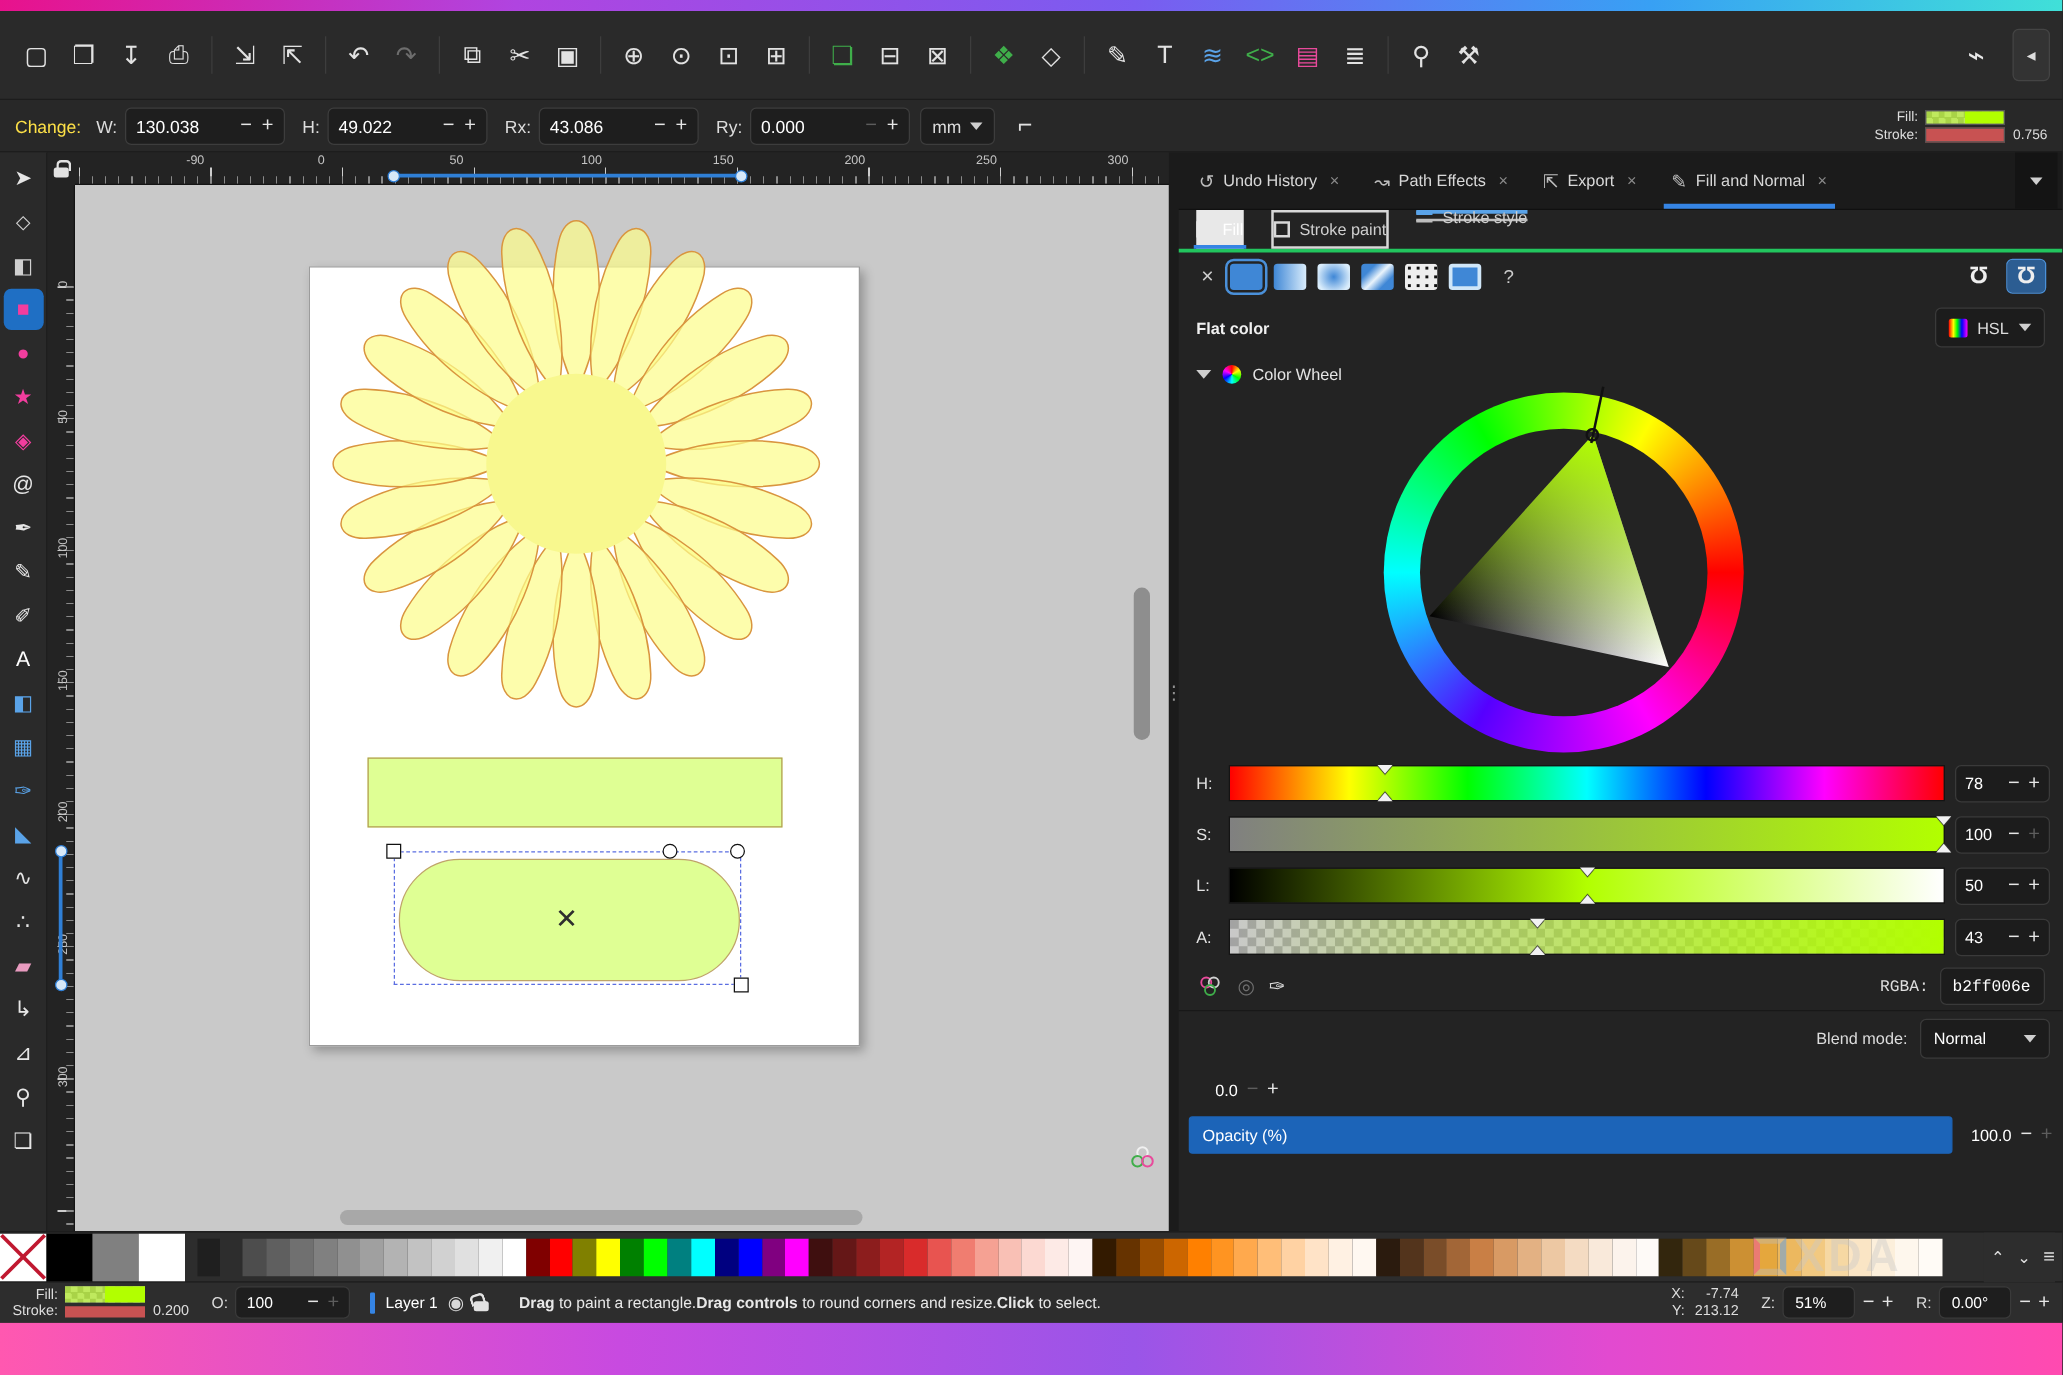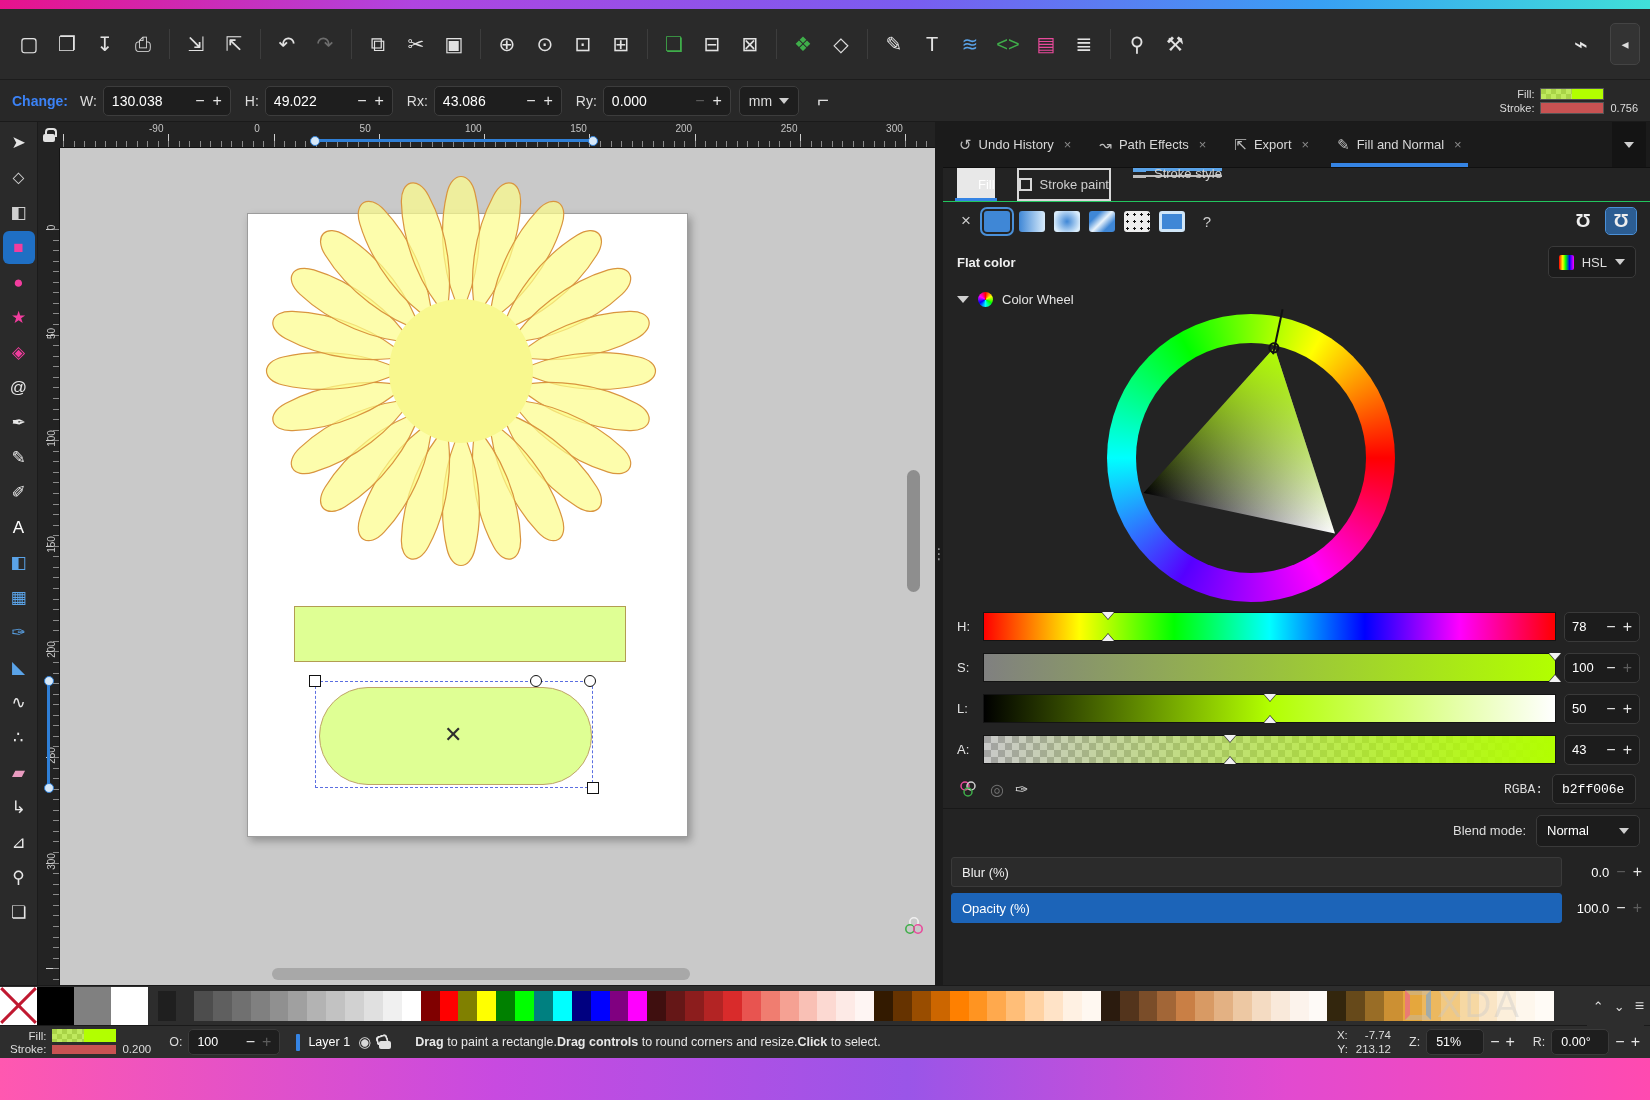--- a/index.html
+++ b/index.html
@@ -13,21 +13,21 @@
   
   .toolbar { height:71px; background:#2a2a2a; border-bottom:1px solid #1c1c1c; display:flex; align-items:center; padding:0 10px; gap:6px; }
   .tbicon { width:38px; height:38px; display:flex; align-items:center; justify-content:center; font-size:20px; color:#e2e2e2; border-radius:5px; }
   .tbicon.dim { color:#6d6d6d; }
   .tsep { width:1px; height:30px; background:#3d3d3d; margin:0 7px; }
   .tb-right { margin-left:auto; display:flex; align-items:center; gap:10px; }
   .collapse-box { width:30px; height:42px; background:#333; border:1px solid #444; border-radius:5px; display:flex; align-items:center; justify-content:center; color:#ddd; font-size:14px; }
 
   
   .toolopts { height:42px; background:#282828; border-bottom:1px solid #1a1a1a; display:flex; align-items:center; padding:0 12px; gap:8px; font-size:14px; }
-  .toolopts .chlabel { font-weight:bold; color:#3b82f6; margin-right:4px; }
+  .toolopts .chlabel { font-weight:normal; color:#fde047; margin-right:4px; }
   .field { display:flex; align-items:center; gap:6px; }
   .field .flab { color:#ddd; }
   .fbox { display:flex; align-items:center; background:#1e1e1e; border:1px solid #3d3d3d; border-radius:5px; height:30px; padding:0 8px; gap:8px; min-width:128px; }
   .fbox .fval { flex:1; color:#fff; }
   .sm,.sp { color:#e6e6e6; font-size:16px; cursor:default; }
   .sm.dim,.sp.dim { color:#5d5d5d; }
   .unitbox { display:flex; align-items:center; background:#1e1e1e; border:1px solid #3d3d3d; border-radius:5px; height:30px; padding:0 9px; gap:7px; }
   .caret { width:0; height:0; border-left:5px solid transparent; border-right:5px solid transparent; border-top:6px solid #cfcfcf; }
   .sharp-corner { font-size:20px; color:#e0e0e0; margin-left:10px; }
   .fs-indicator { margin-left:auto; font-size:11px; color:#ddd; display:grid; grid-template-columns:auto auto auto; gap:2px 6px; align-items:center; }
@@ -79,21 +79,21 @@
   .splitter { width:8px; background:#1b1b1b; display:flex; align-items:center; justify-content:center; color:#909090; font-size:15px; }
 
   
   .panel { flex:1; background:#232323; display:flex; flex-direction:column; font-size:13px; min-width:0; }
   .ptabs { height:46px; background:#1b1b1b; display:flex; align-items:stretch; padding:0 4px; gap:4px; border-bottom:1px solid #101010; }
   .ptab { display:flex; align-items:center; gap:7px; padding:0 12px; position:relative; color:#d8d8d8; white-space:nowrap; }
   .ptab .ticon { color:#bdbdbd; font-size:15px; }
   .ptab .tclose { color:#8a8a8a; font-size:13px; margin-left:3px; }
   .ptab.active::after { content:""; position:absolute; left:6px; right:6px; bottom:0; height:4px; background:#3584e4; }
   .ptab-chev { margin-left:auto; width:34px; display:flex; align-items:center; justify-content:center; background:#141414; }
-  .subtabs { height:34px; display:flex; align-items:center; gap:22px; padding:0 14px; border-bottom:1px solid #22c55e; }
+  .subtabs { height:34px; display:flex; align-items:center; gap:22px; padding:0 14px; border-bottom:3px solid #22c55e; }
   .subtab { display:flex; align-items:center; gap:8px; position:relative; height:100%; color:#cfcfcf; }
   .subtab.active { color:#fff; }
   .subtab.active::after { content:""; position:absolute; left:-2px; right:-2px; bottom:0; height:3px; background:#3584e4; }
   .sicon { width:13px; height:13px; display:inline-block; }
   .k-fillsq { background:#e8e8e8; }
   .k-strokesq { border:2.5px solid #d8d8d8; }
   .k-strokestyle { border-top:3px solid #5aa3e8; border-bottom:2px solid #bdbdbd; height:9px; }
 
   .filltypes { height:38px; display:flex; align-items:center; gap:8px; padding:0 14px; }
   .ft { width:26px; height:21px; border-radius:3px; display:flex; align-items:center; justify-content:center; color:#ccc; font-size:15px; }
@@ -157,21 +157,21 @@
   .pbig { width:37px; height:38px; flex:0 0 auto; }
   .pbig.none { background:#fff; position:relative; overflow:hidden; }
   .pbig.none::before,.pbig.none::after { content:""; position:absolute; left:-6px; right:-6px; top:17px; height:3px; background:#c01830; }
   .pbig.none::before { transform:rotate(45deg); } .pbig.none::after { transform:rotate(-45deg); }
   .pdark { width:18px; height:30px; background:#1f1f1f; margin-left:10px; flex:0 0 auto; }
   .pcolors { display:flex; margin-left:18px; }
   .pcolors span { width:18.9px; height:30px; flex:0 0 auto; }
   .pal-ctrl { position:absolute; right:6px; top:0; height:40px; display:flex; align-items:center; gap:10px; color:#ddd; font-size:13px; background:#2d2d2d; padding-left:6px; }
   .watermark { position:absolute; right:128px; top:-2px; display:flex; align-items:center; gap:6px; pointer-events:none; }
   .watermark .wbox { width:26px; height:30px; border:5px solid rgba(190,190,190,.4); border-left-color:rgba(240,80,170,.5); border-right-color:rgba(90,160,240,.5); }
-  .watermark .wtxt { font-size:37px; font-weight:normal; color:rgba(200,200,200,.4); letter-spacing:3px; }
+  .watermark .wtxt { font-size:37px; font-weight:bold; color:rgba(200,200,200,.4); letter-spacing:3px; }
 
   
   .status { height:33px; background:#2d2d2d; border-top:1px solid #1a1a1a; display:flex; align-items:center; padding:0 10px; gap:10px; font-size:12.5px; }
   .fsblock { display:grid; grid-template-columns:auto auto auto; gap:1px 6px; align-items:center; font-size:11.5px; }
   .fsblock .sw { width:64px; height:13px; }
   .fsblock .sw2 { width:64px; height:9px; background:#c85252; }
   .oblock { display:flex; align-items:center; gap:6px; margin-left:8px; }
   .obox { display:flex; align-items:center; gap:7px; background:#1e1e1e; border:1px solid #3a3a3a; border-radius:5px; height:26px; padding:0 8px; width:92px; }
   .obox .ov { flex:1; color:#fff; }
   .layerblock { display:flex; align-items:center; gap:8px; margin-left:6px; }
@@ -582,23 +582,20 @@
 
       <div class="blendrow">
         <span>Blend mode:</span>
         <div class="blendbox">
           <span class="bv">Normal</span>
           <span class="caret"></span>
         </div>
       </div>
 
       <div class="stripe-row">
-        <div class="stripe">
-            <span>Blur (%)</span>
-          </div>
         <div class="stripe-val">
             <span>0.0</span>
             <span class="sm dim">−</span>
             <span class="sp">+</span>
           </div>
       </div>
       <div class="stripe-row">
         <div class="stripe blue">
             <span>Opacity (%)</span>
           </div>

